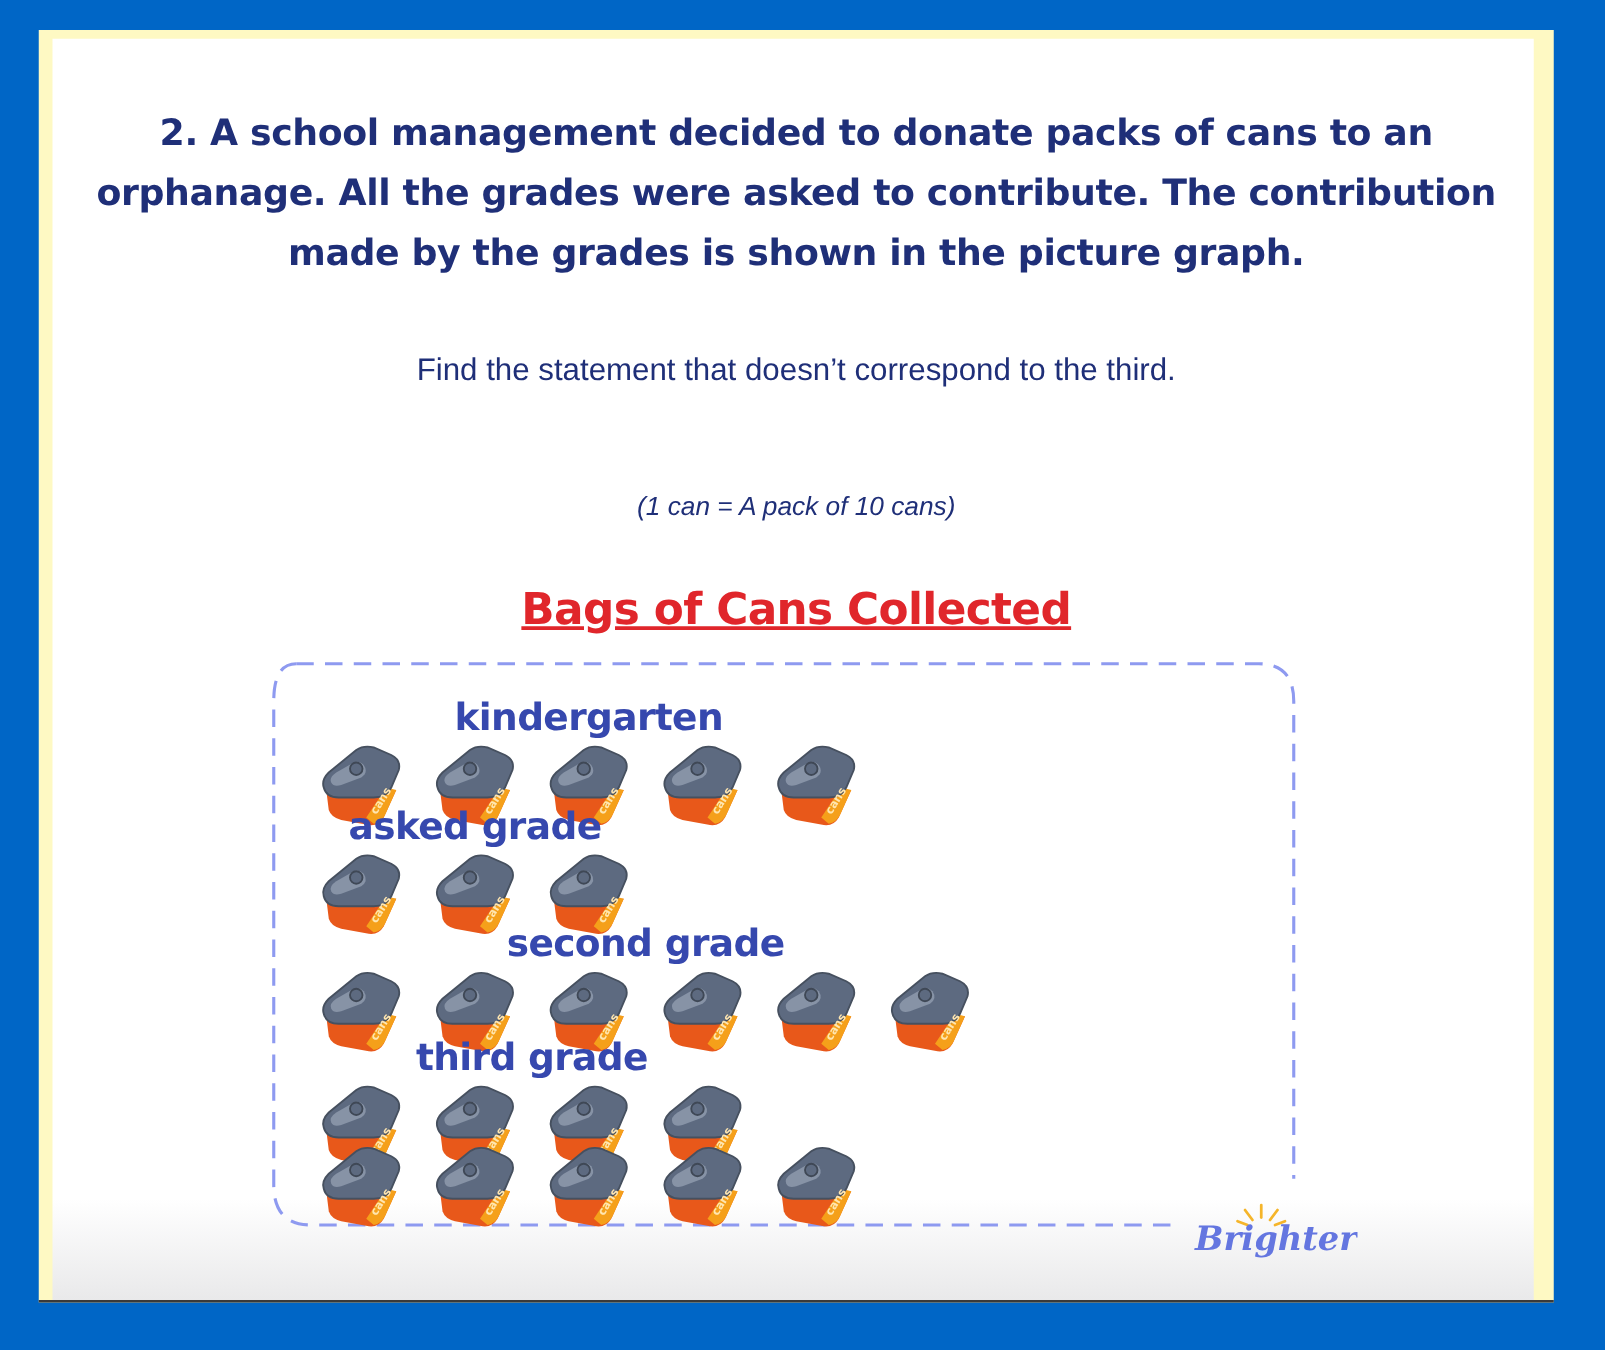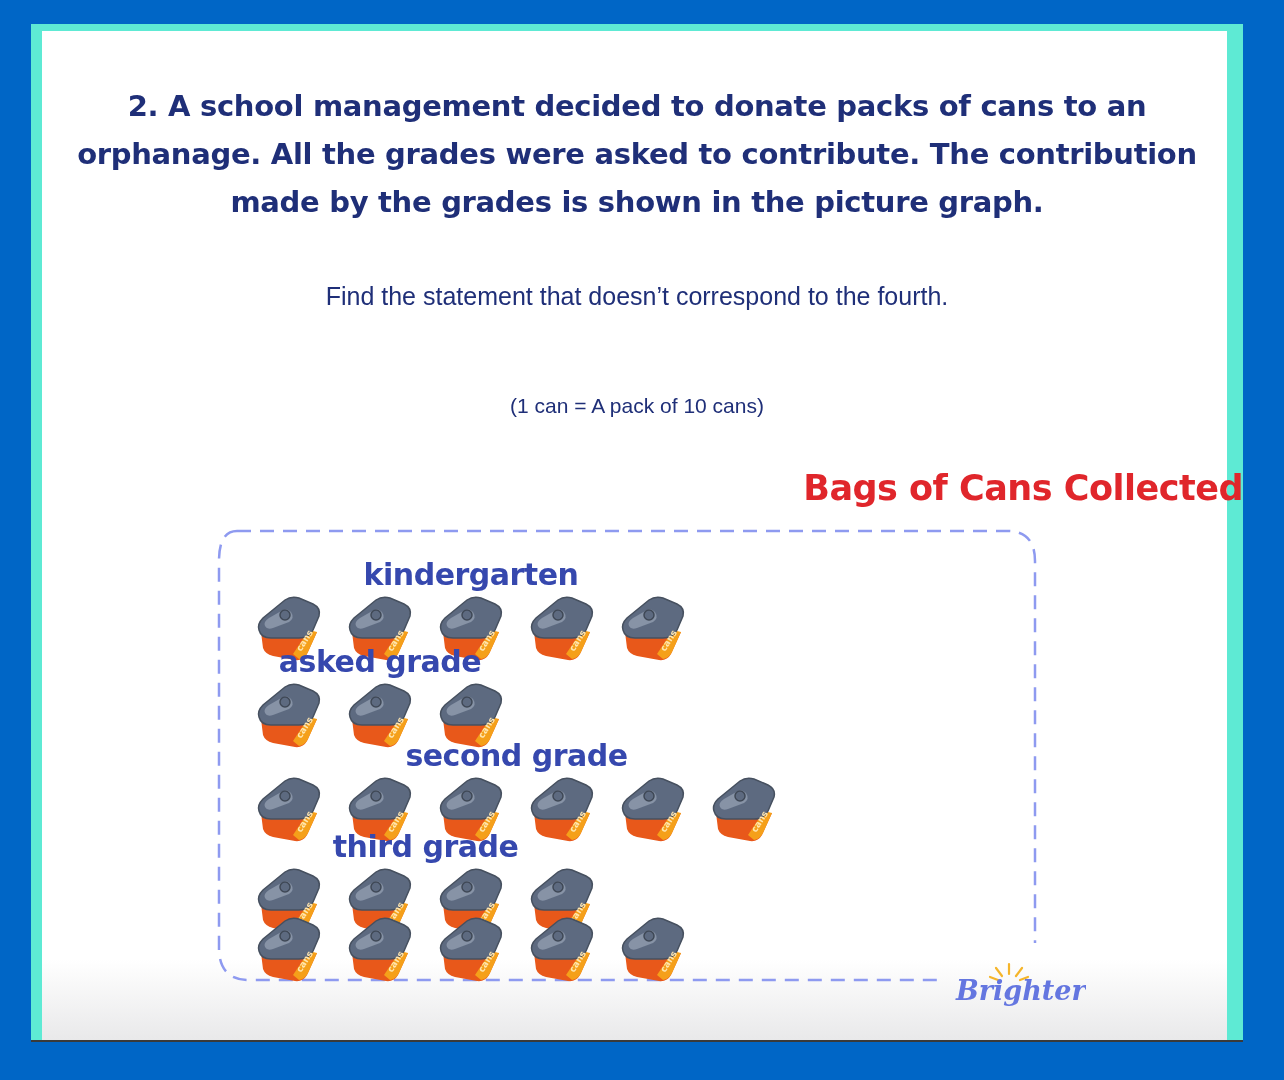--- a/index.html
+++ b/index.html
@@ -7,21 +7,21 @@
       width: 1284px; height: 1080px;
       background: #0066c6;
       position: relative;
       overflow: hidden;
       font-family: "DejaVu Sans", sans-serif;
     }
     .card {
       position: absolute;
       left: 31px; top: 24px;
       width: 1212px; height: 1018px;
-      background: #5eead4;
+      background: #fef9c3;
       box-sizing: border-box;
       border-bottom: 2px solid #3a3a3a;
     }
     .card-inner {
       position: absolute;
       left: 11px; top: 7px; right: 16px; bottom: 0;
       background: linear-gradient(to bottom, #ffffff 0%, #ffffff 92%, #e9e9ea 100%);
     }
     .question {
       position: absolute;
@@ -42,30 +42,32 @@
       font-size: 25px;
       font-family: "Liberation Sans", sans-serif;
     }
     .legend-note {
       position: absolute;
       left: 0; right: 0; top: 370px;
       text-align: center;
       color: #1f2f78;
       font-size: 21px;
       font-family: "Liberation Sans", sans-serif;
+      font-style: italic;
     }
     .chart-title {
       position: absolute;
       left: 0; right: 0; top: 444px;
-      text-align: right;
+      text-align: center;
       color: #e0262b;
       font-weight: bold;
       font-size: 35px;
       font-family: "DejaVu Sans", sans-serif;
       letter-spacing: -0.5px;
+      text-decoration: underline;
     }
     .graph-box {
       position: absolute;
       left: 178px; top: 499px;
       width: 836px; height: 450px;
     }
     .graph-box svg.border { position: absolute; left: 0; top: 0; }
     .row {
       position: absolute;
       left: 0; height: 80px;
@@ -88,21 +90,21 @@
       width: 140px; height: 56px;
     }
   </style>
 </head>
 <body>
 
 <div class="card">
   <div class="card-inner"></div>
 
   <div class="question">2. A school management decided to donate packs of cans to an orphanage. All the grades were asked to contribute. The contribution made by the grades is shown in the picture graph.</div>
-  <div class="instruction">Find the statement that doesn’t correspond to the fourth.</div>
+  <div class="instruction">Find the statement that doesn’t correspond to the third.</div>
   <div class="legend-note">(1 can = A pack of 10 cans)</div>
   <div class="chart-title">Bags of Cans Collected</div>
 
   <div class="graph-box" id="graph">
     <svg class="border" width="836" height="460">
       <path d="M 28 8 L 798 8 Q 826 8 826 38 L 826 420" fill="none" stroke="#8e9af0" stroke-width="2.5" stroke-dasharray="14 9"></path>
       <path d="M 28 8 Q 10 8 10 38 L 10 425 Q 10 457 40 457 L 730 457" fill="none" stroke="#8e9af0" stroke-width="2.5" stroke-dasharray="14 9"></path>
     </svg>
   <div class="row" style="top: 34px; left: 44px;">
         <div class="row-label" style="width: 246px;">kindergarten</div>

